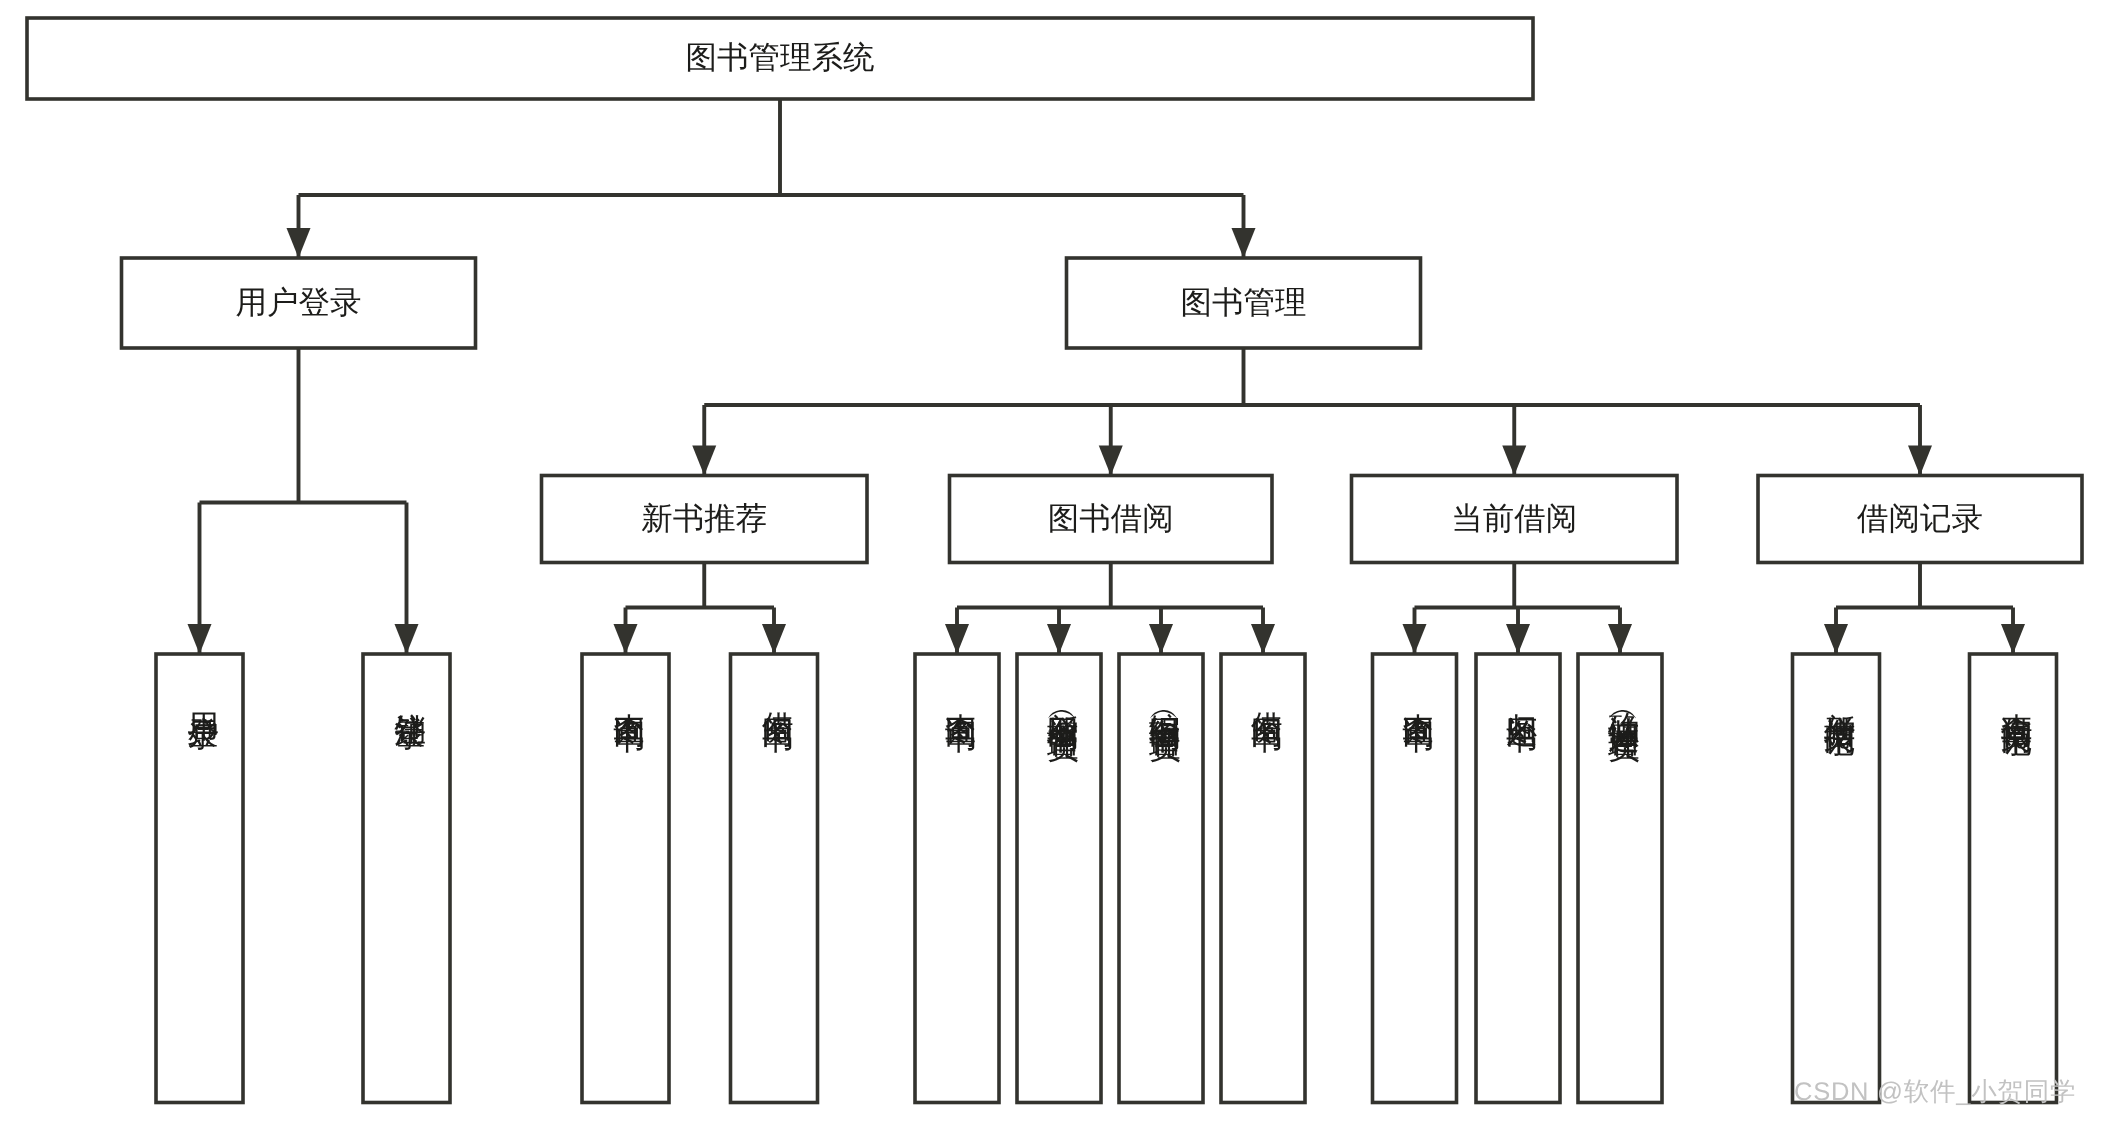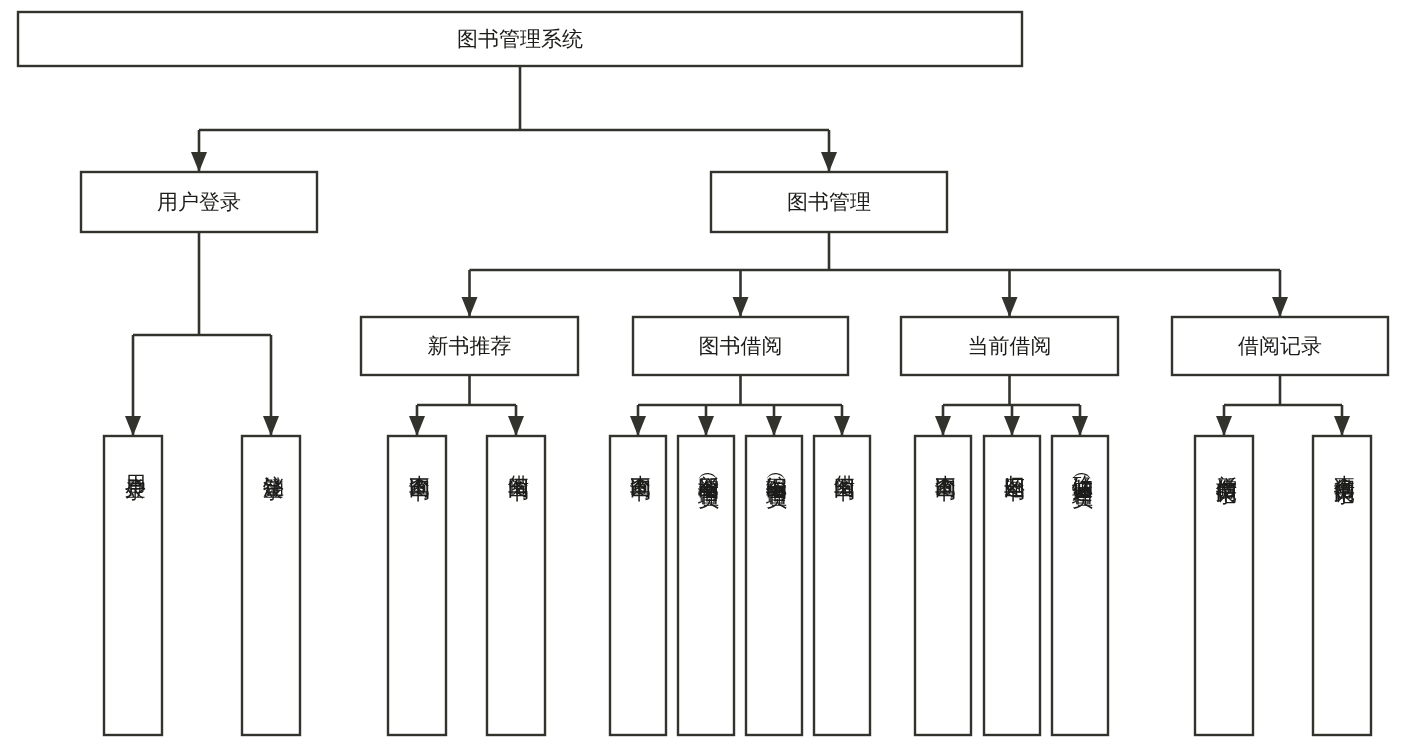--- a/index.html
+++ b/index.html
@@ -203,13 +203,14 @@
           <rect class="node-box" x="1195" y="436" width="58" height="299"></rect>
           <text class="node-label-v" x="1225" y="458" text-anchor="start">新增借阅记录</text>
         </g>
         <g>
           <rect class="node-box" x="1313" y="436" width="58" height="299"></rect>
           <text class="node-label-v" x="1343" y="458" text-anchor="start">查询借阅记录</text>
         </g>
       </g>
   </svg>
 
+  <div class="watermark-text" style="left: 1196px; top: 716px;">CSDN @软件_小贺同学</div>
 </div>
 
 </body></html>

